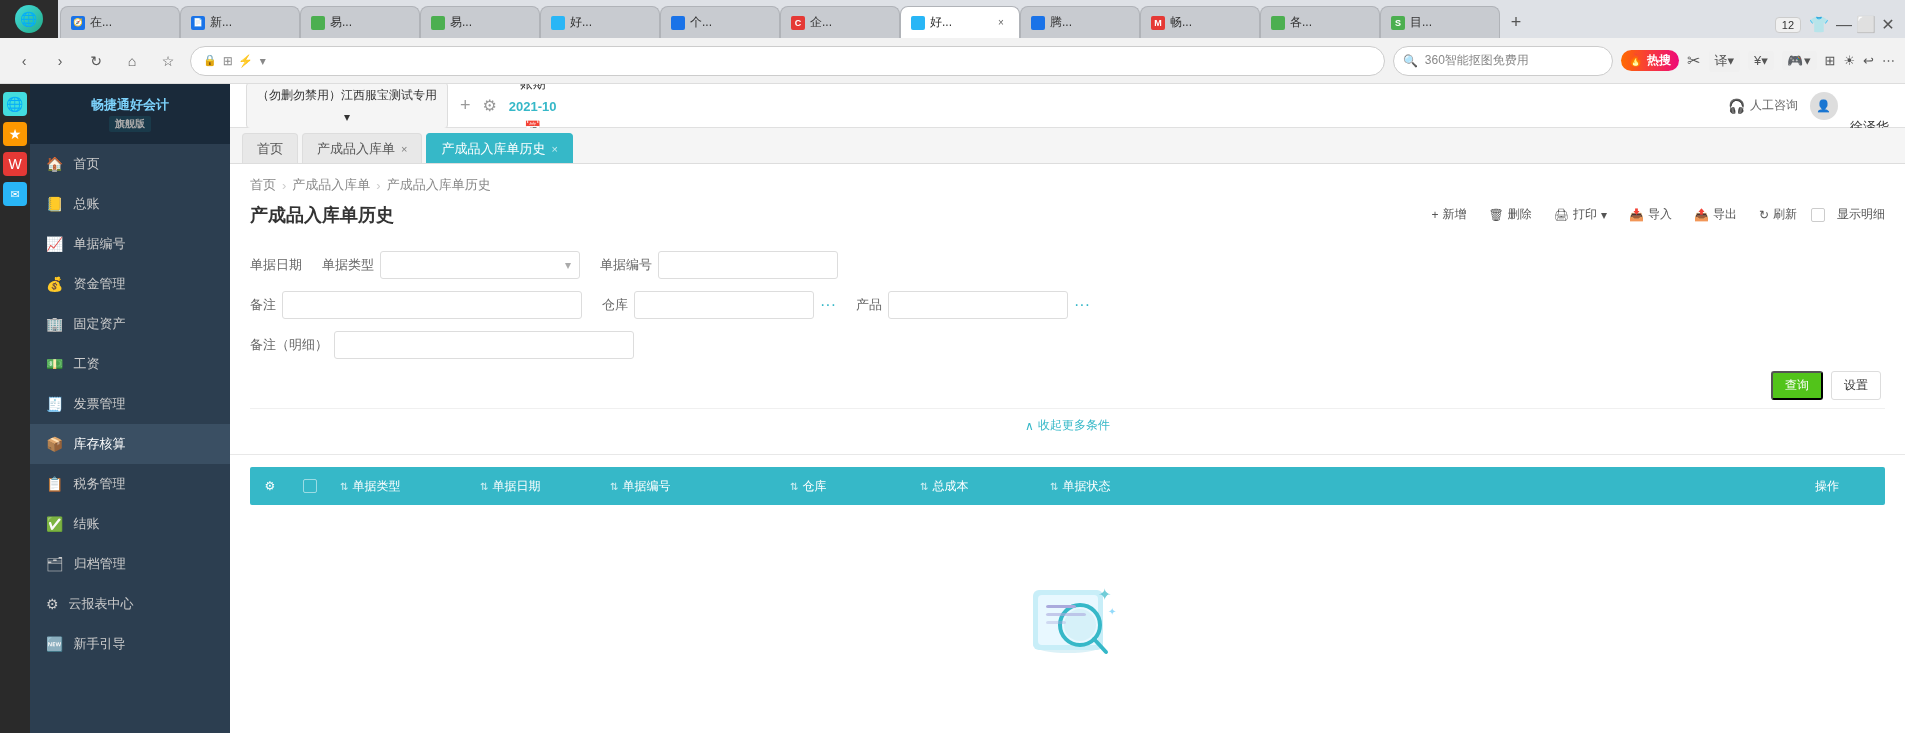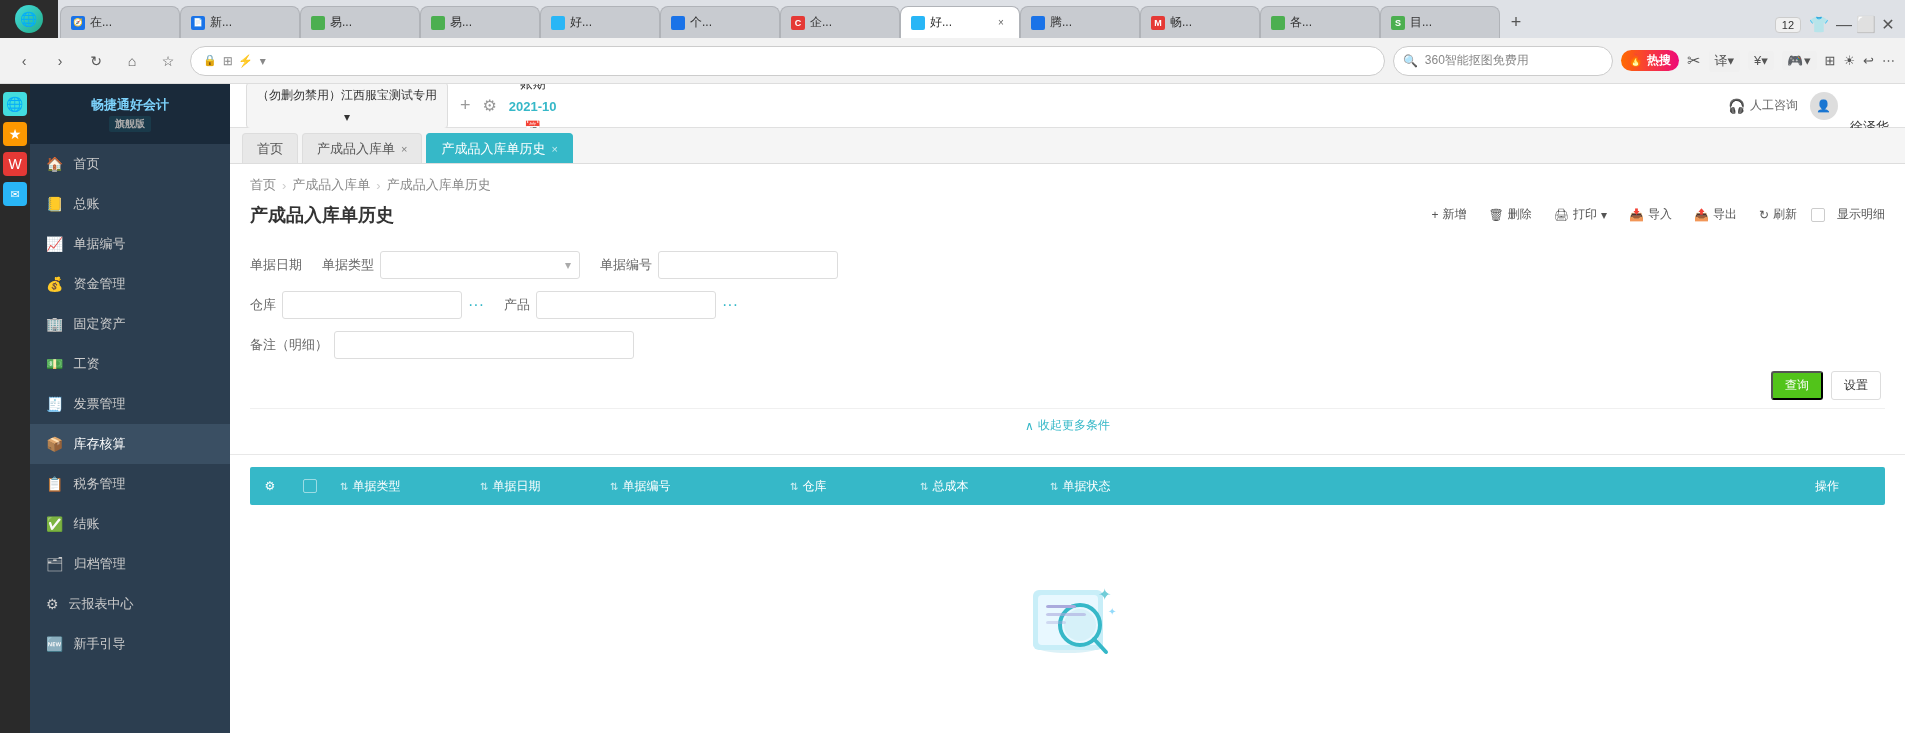--- a/index.html
+++ b/index.html
@@ -370,20 +370,24 @@
                 </div>
               </div>
               <div class="select-field">
                 <span class="field-label">单据编号</span>
                 <div class="input-box" style="display:flex;align-items:center;"></div>
               </div>
             </div>
 
             <div class="search-row">
               <div class="select-field">
+                <span class="field-label">备注</span>
+                <div class="input-box" style="display:flex;align-items:center;min-width:300px;"></div>
+              </div>
+              <div class="select-field">
                 <span class="field-label">仓库</span>
                 <div class="input-box" style="display:flex;align-items:center;min-width:180px;"></div>
                 <span class="more-dots">···</span>
               </div>
               <div class="select-field">
                 <span class="field-label">产品</span>
                 <div class="input-box" style="display:flex;align-items:center;min-width:180px;"></div>
                 <span class="more-dots">···</span>
               </div>
             </div>

